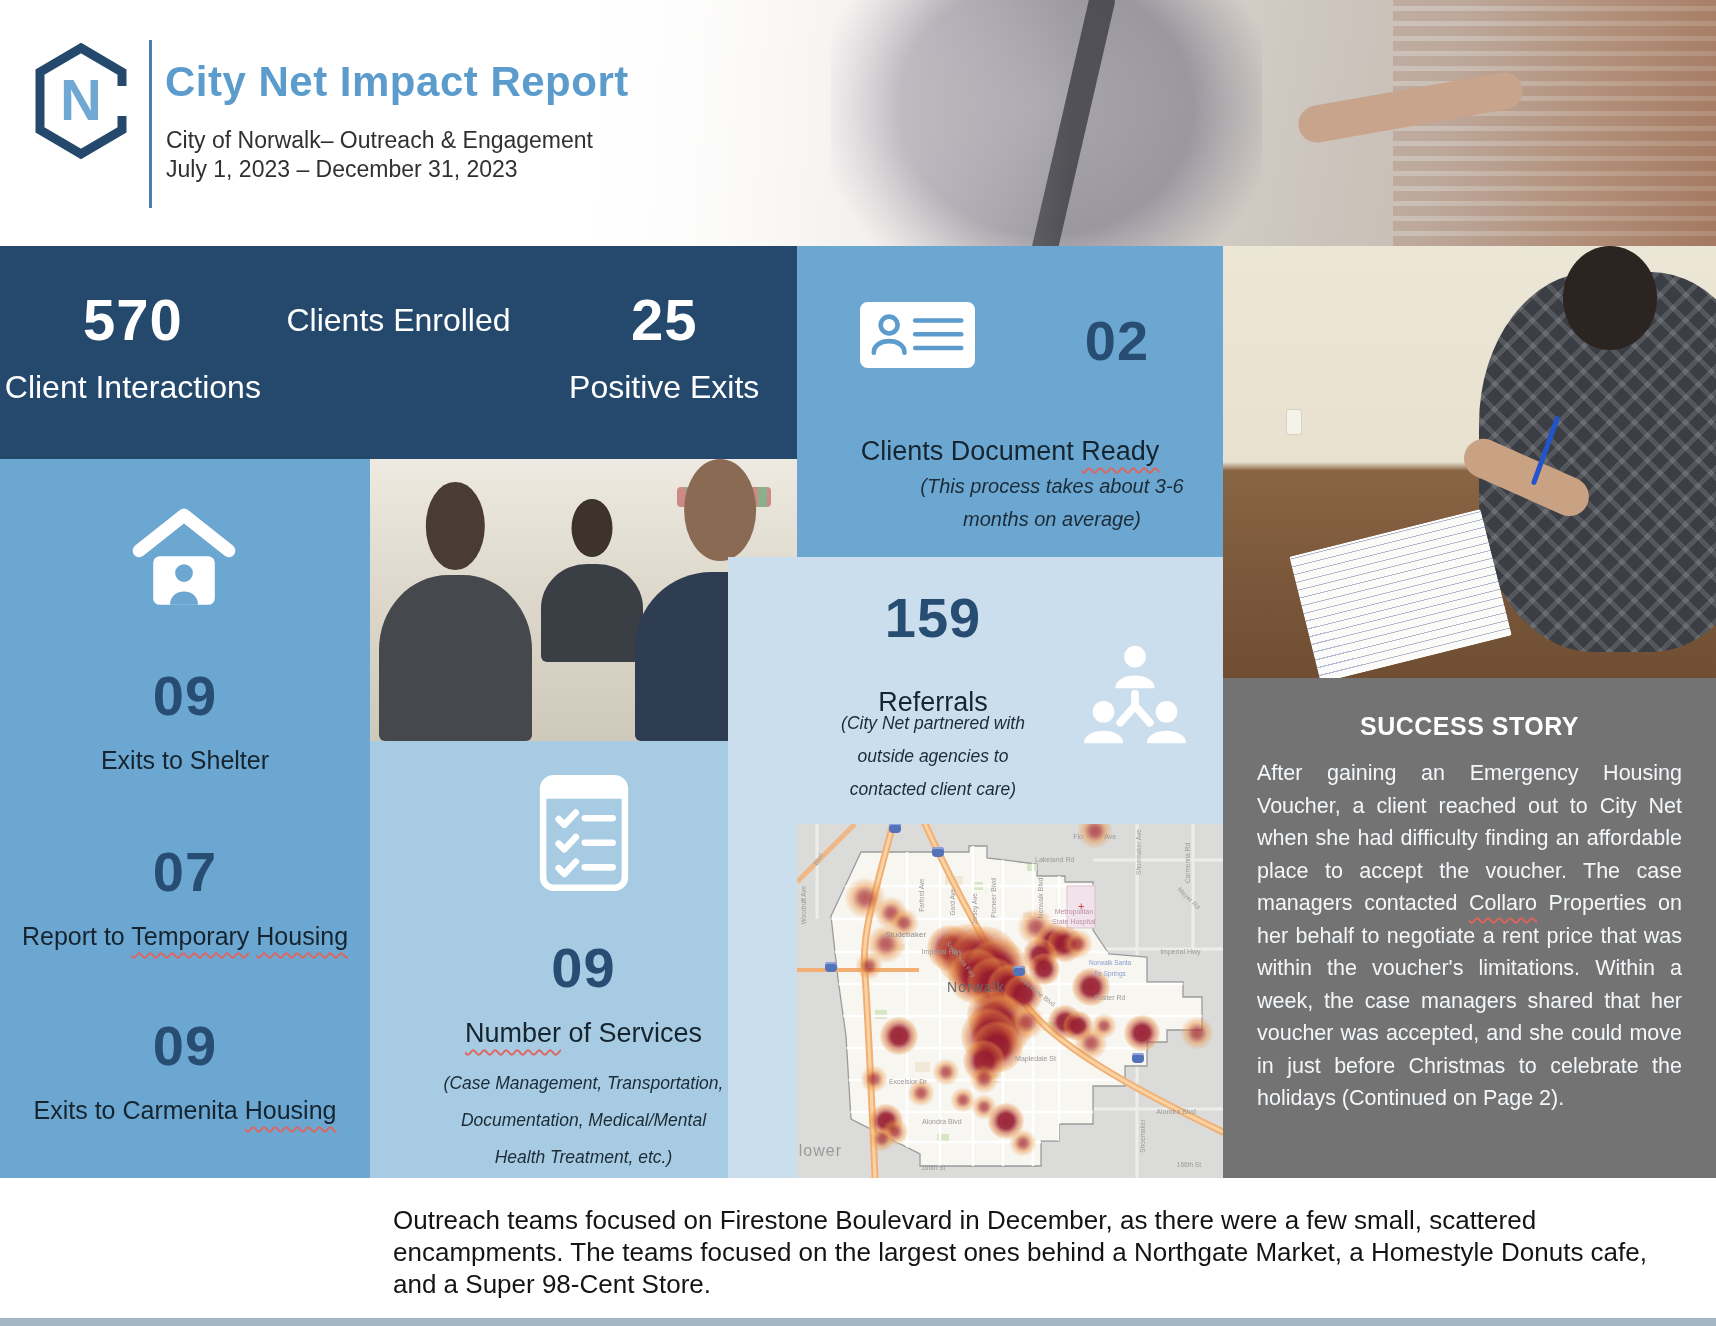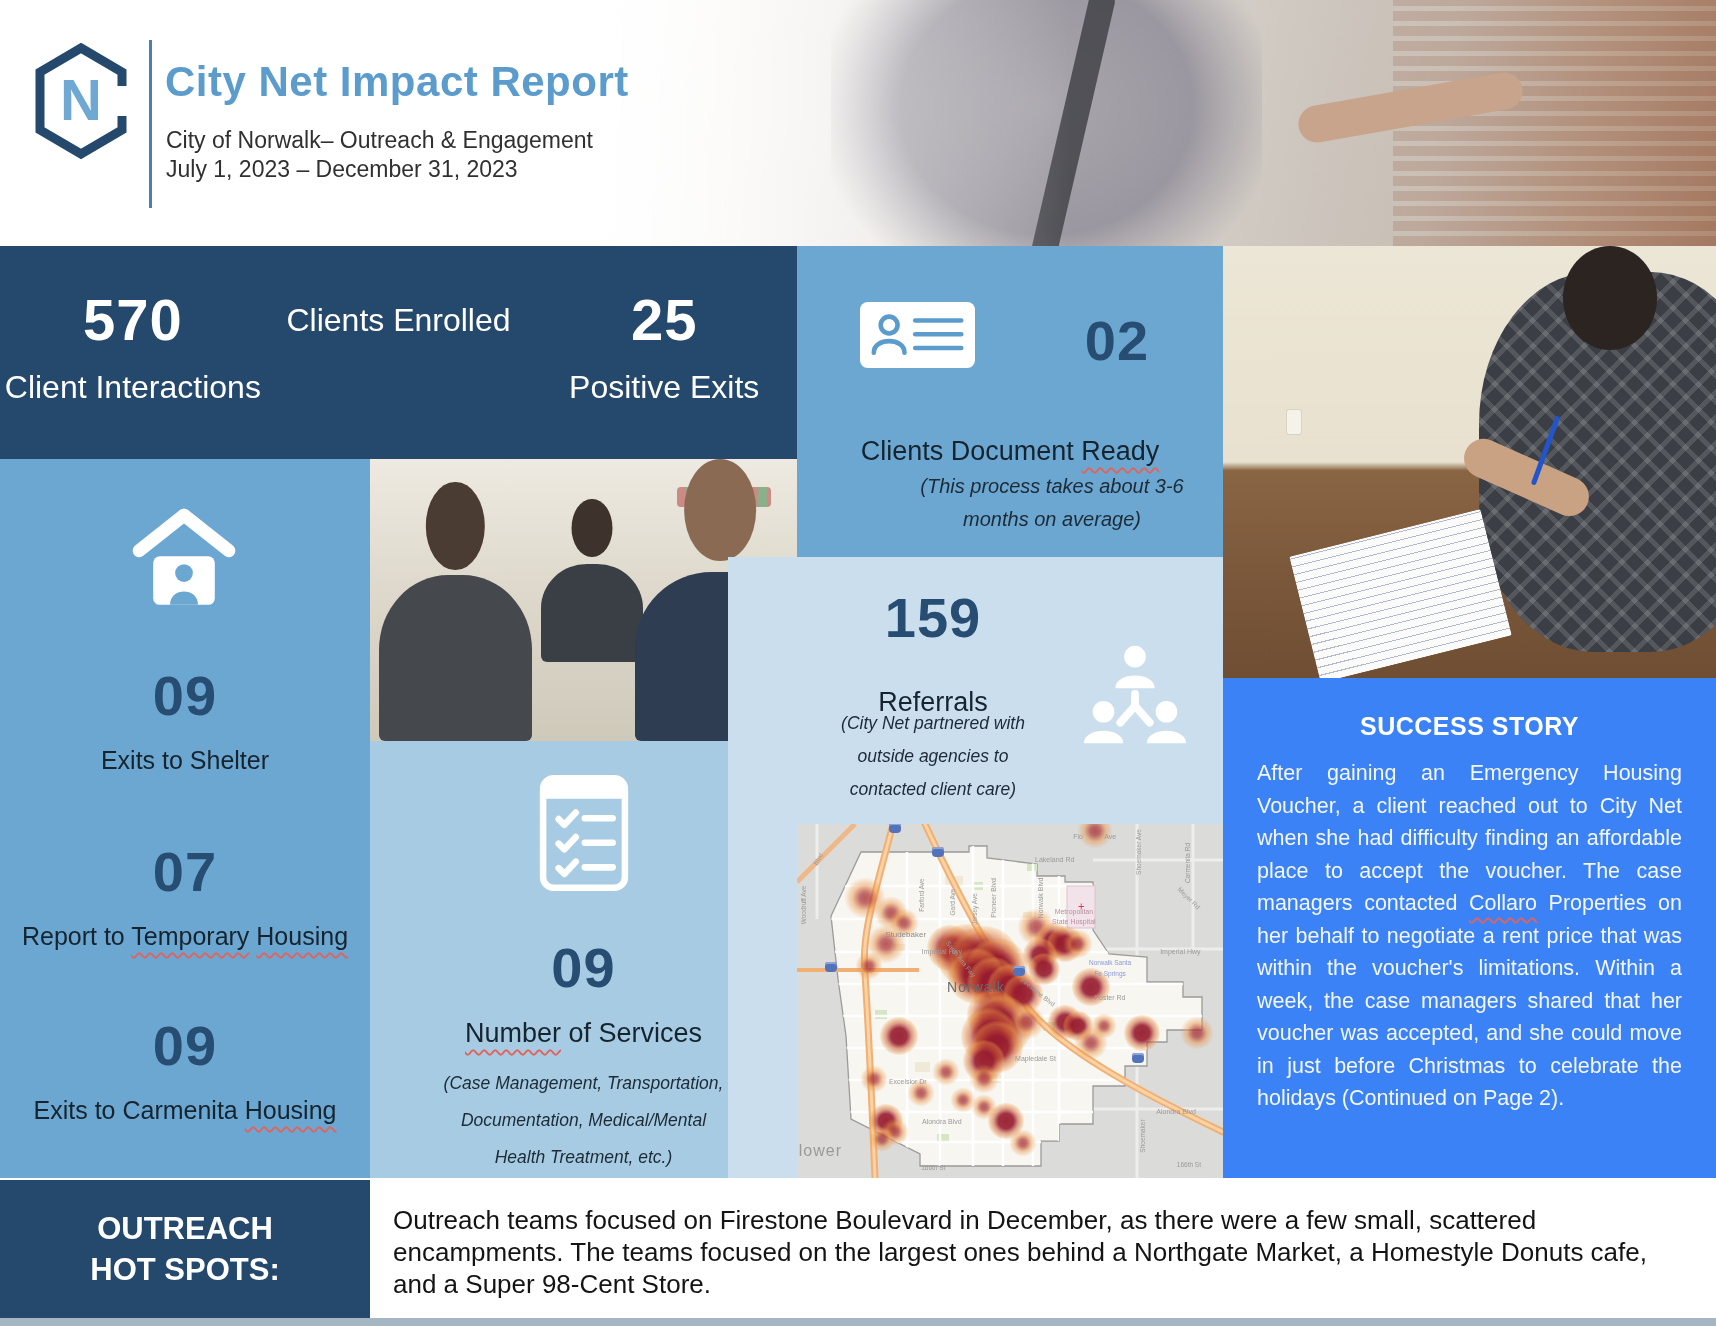--- a/index.html
+++ b/index.html
@@ -52,21 +52,21 @@
   .sp-outlet{position:absolute;left:13%;top:38%;width:14px;height:24px;background:#f5f2ea;border-radius:2px;box-shadow:0 0 0 1px #d8d2c2;}
   .sp-paper{position:absolute;left:16%;bottom:4%;width:40%;height:30%;background:#fbfbfa;transform:rotate(-14deg);border-radius:2px;
     background-image:repeating-linear-gradient(0deg,rgba(120,130,170,0) 0 7px,rgba(120,130,170,.55) 7px 8px);}
   .sp-person{position:absolute;right:-10%;top:6%;width:58%;height:88%;border-radius:40%;background:#3b3e44;
     background-image:repeating-linear-gradient(45deg,rgba(255,255,255,.13) 0 5px,transparent 5px 18px),
                      repeating-linear-gradient(-45deg,rgba(255,255,255,.13) 0 5px,transparent 5px 18px);}
   .sp-head{position:absolute;right:12%;top:0;width:19%;height:24%;background:#2b2420;border-radius:50%;}
   .sp-arm{position:absolute;right:25%;top:49%;width:27%;height:9%;background:#c9a183;border-radius:30px;transform:rotate(24deg);}
   .sp-pen{position:absolute;right:34%;top:39%;width:5px;height:17%;background:#2255cc;border-radius:3px;transform:rotate(20deg);}
   
-  .success-panel{left:1223px;top:678px;width:493px;height:500px;background:#3b82f6;color:#ffffff;}
+  .success-panel{left:1223px;top:678px;width:493px;height:500px;background:#737373;color:#ffffff;}
   .success-h{margin-top:34px;text-align:center;font-size:25px;font-weight:700;letter-spacing:.5px;}
   .success-b{margin:16px 34px 0 34px;font-size:21.5px;line-height:32.5px;text-align:justify;color:#f4f7fa;}
   
   .map{left:797px;top:824px;width:426px;height:354px;background:#dbdbd9;overflow:hidden;}
   .map svg{position:absolute;left:0;top:0;}
   .heat{position:absolute;transform:translate(-50%,-50%);border-radius:50%;pointer-events:none;}
   .hp-d{background:radial-gradient(circle,rgba(151,28,47,.95) 0%,rgba(151,28,47,.9) 30%,rgba(196,84,52,.55) 48%,rgba(233,150,72,.42) 62%,rgba(233,150,72,0) 75%);}
   .hp-m{background:radial-gradient(circle,rgba(170,50,50,.8) 0%,rgba(170,50,50,.7) 18%,rgba(233,150,72,.5) 42%,rgba(233,150,72,0) 70%);}
   .maplabel{position:absolute;transform:translate(-50%,-50%);white-space:nowrap;color:#969696;}
   .shield{position:absolute;width:12px;height:10px;background:#5273ba;border-radius:3px 3px 4px 4px;transform:translate(-50%,-50%);box-shadow:inset 0 2px 0 #8fa3d6;}
@@ -364,20 +364,16 @@
         <div class="shield" style="left: 8%; top: 40.5%;"></div>
         <div class="shield" style="left: 80%; top: 66%;"></div>
       </div>
   </div>
 
   <div class="abs success-panel">
     <div class="success-h">SUCCESS STORY</div>
     <div class="success-b"><span>After gaining an Emergency Housing Voucher, a client reached out to City Net when she had difficulty finding an affordable place to accept the voucher. The case managers contacted </span><span class="sq">Collaro</span><span> Properties on her behalf to negotiate a rent price that was within the voucher's limitations. Within a week, the case managers shared that her voucher was accepted, and she could move in just before Christmas to celebrate the holidays (Continued on Page 2).</span></div>
   </div>
 
-  <div class="abs outreach-box">
-    <div>OUTREACH</div>
-    <div>HOT SPOTS:</div>
-  </div>
   <div class="abs bottom-par">Outreach teams focused on Firestone Boulevard in December, as there were a few small, scattered encampments. The teams focused on the largest ones behind a Northgate Market, a Homestyle Donuts cafe, and a Super 98-Cent Store.</div>
   <div class="abs bottom-strip"></div>
 
 </div>
 
 </body></html>

